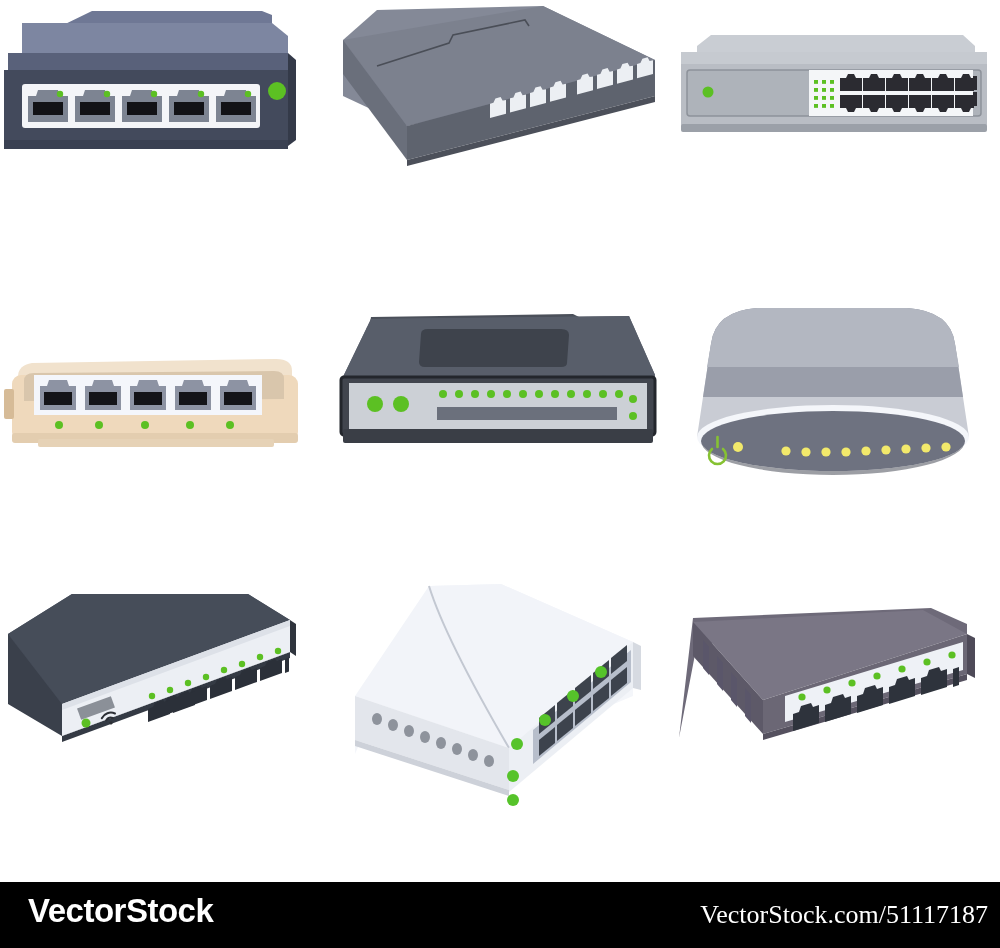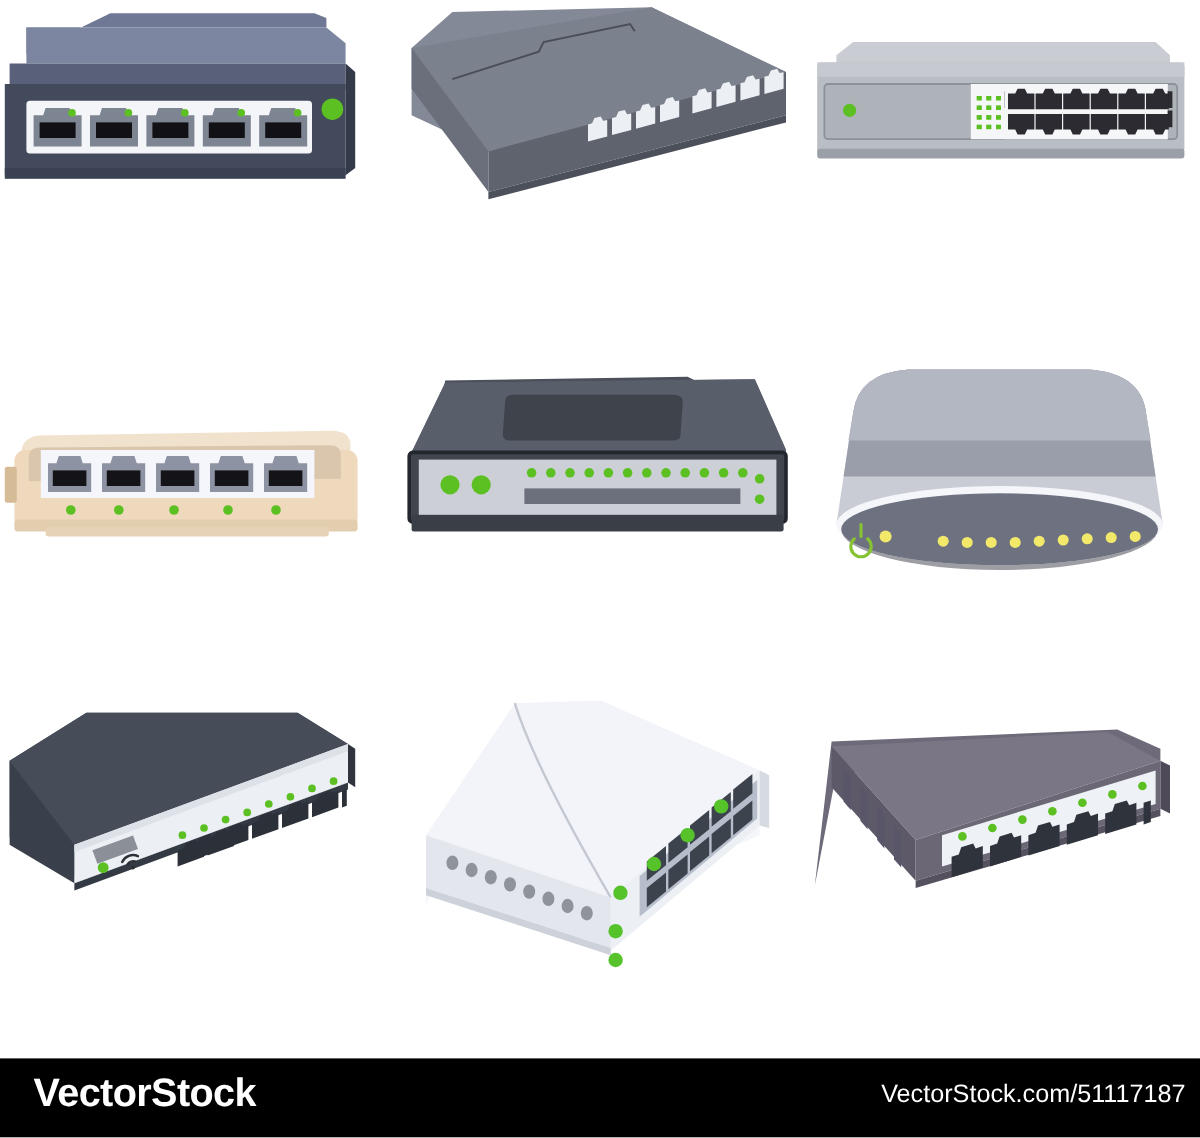--- a/index.html
+++ b/index.html
@@ -10,22 +10,22 @@
   .c0{left:0;top:0}   .c1{left:333px;top:0}   .c2{left:667px;top:0}
   .c3{left:0;top:289px}.c4{left:333px;top:289px}.c5{left:667px;top:289px}
   .c6{left:0;top:578px}.c7{left:333px;top:578px}.c8{left:667px;top:578px}
   .cell svg{display:block;width:333px;height:289px;}
 
   
   .footer{position:absolute;left:0;top:882px;width:1000px;height:66px;background:#000;padding-left:12px;}
   .footer .brand{position:absolute;left:28px;top:10px;color:#fff;
       font-size:33px;font-weight:bold;letter-spacing:-0.5px;
       font-family:"Liberation Sans","DejaVu Sans",sans-serif;}
-  .footer .url{position:absolute;right:24px;top:18px;color:#fff;font-size:21px;
-      font-family:Liberation Sans, sans-serif;}
+  .footer .url{position:absolute;right:24px;top:18px;color:#fff;font-size:26px;
+      font-family:Liberation Serif, serif;}
 </style>
 </head>
 <body>
 
 <div class="stage">
 
   <div class="cell c0">
     <svg viewBox="0 0 333 289" xmlns="http://www.w3.org/2000/svg">
       <g>
 

